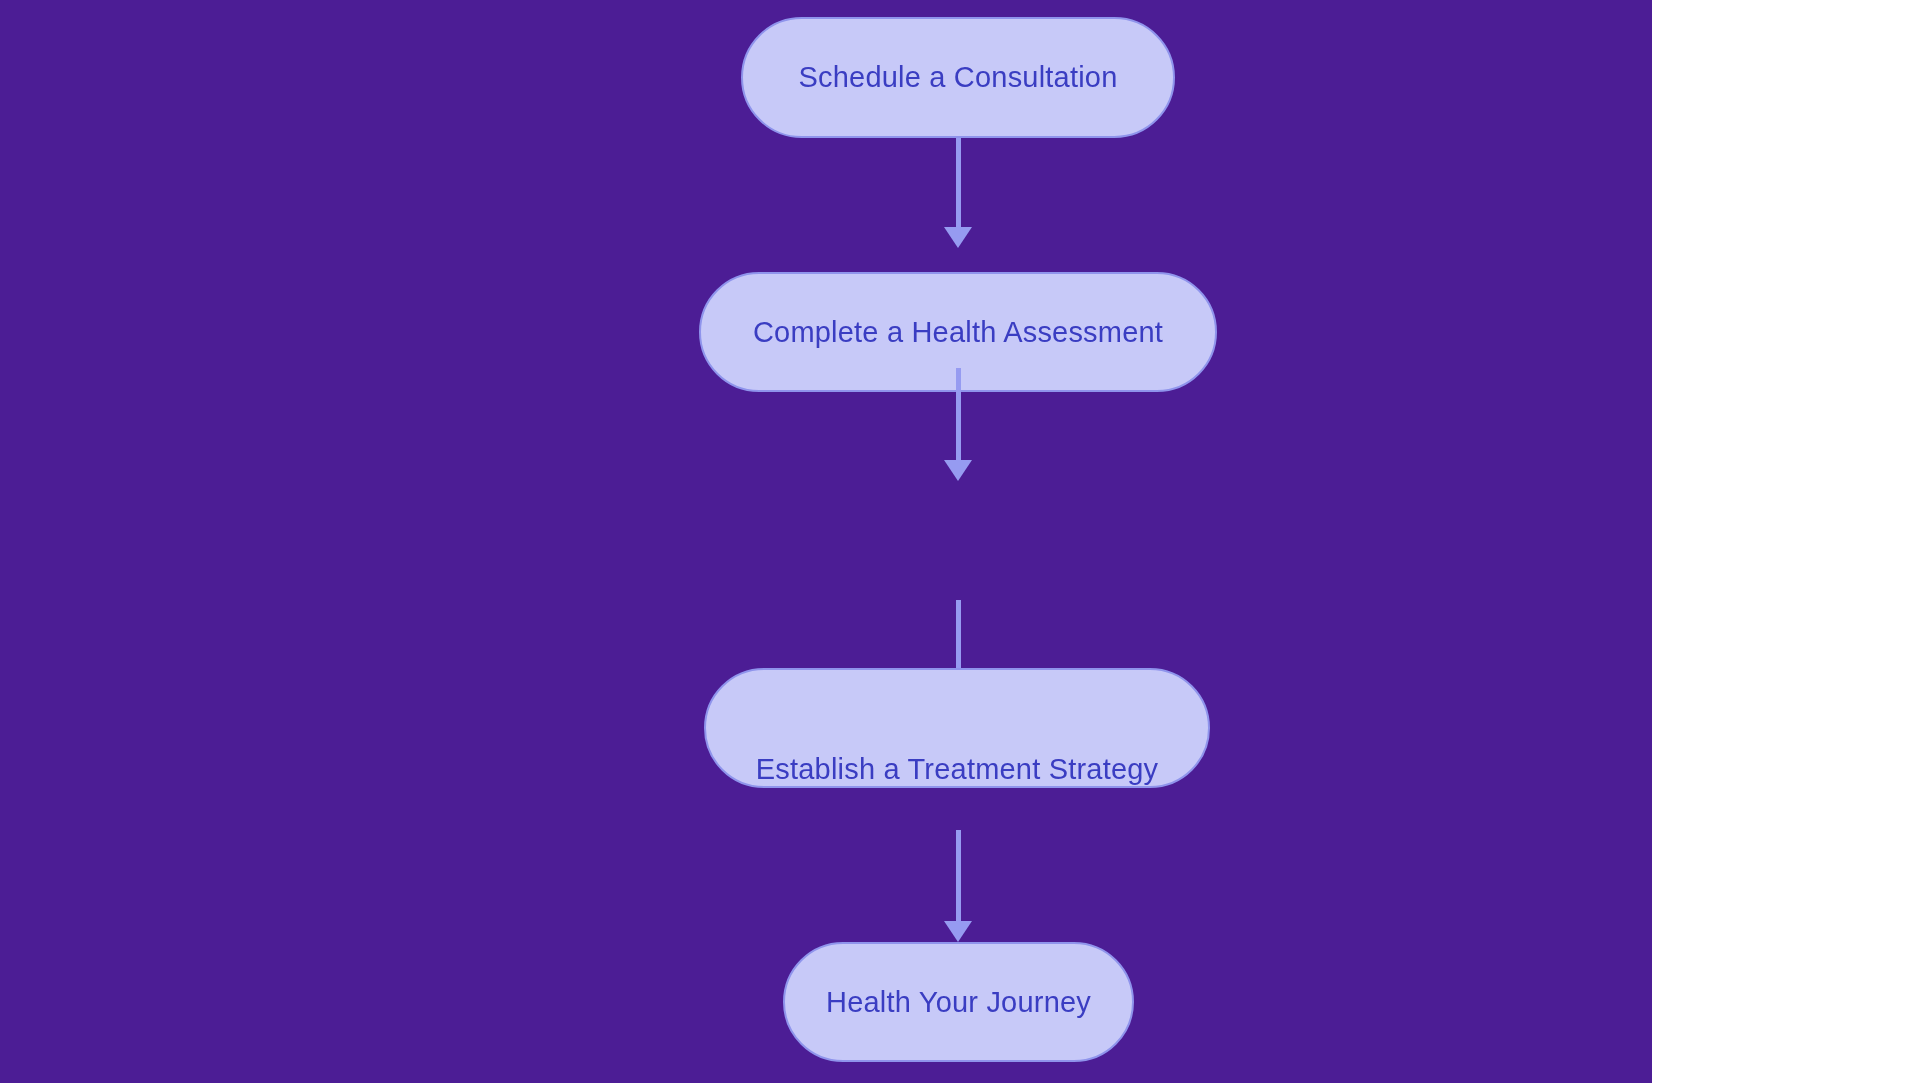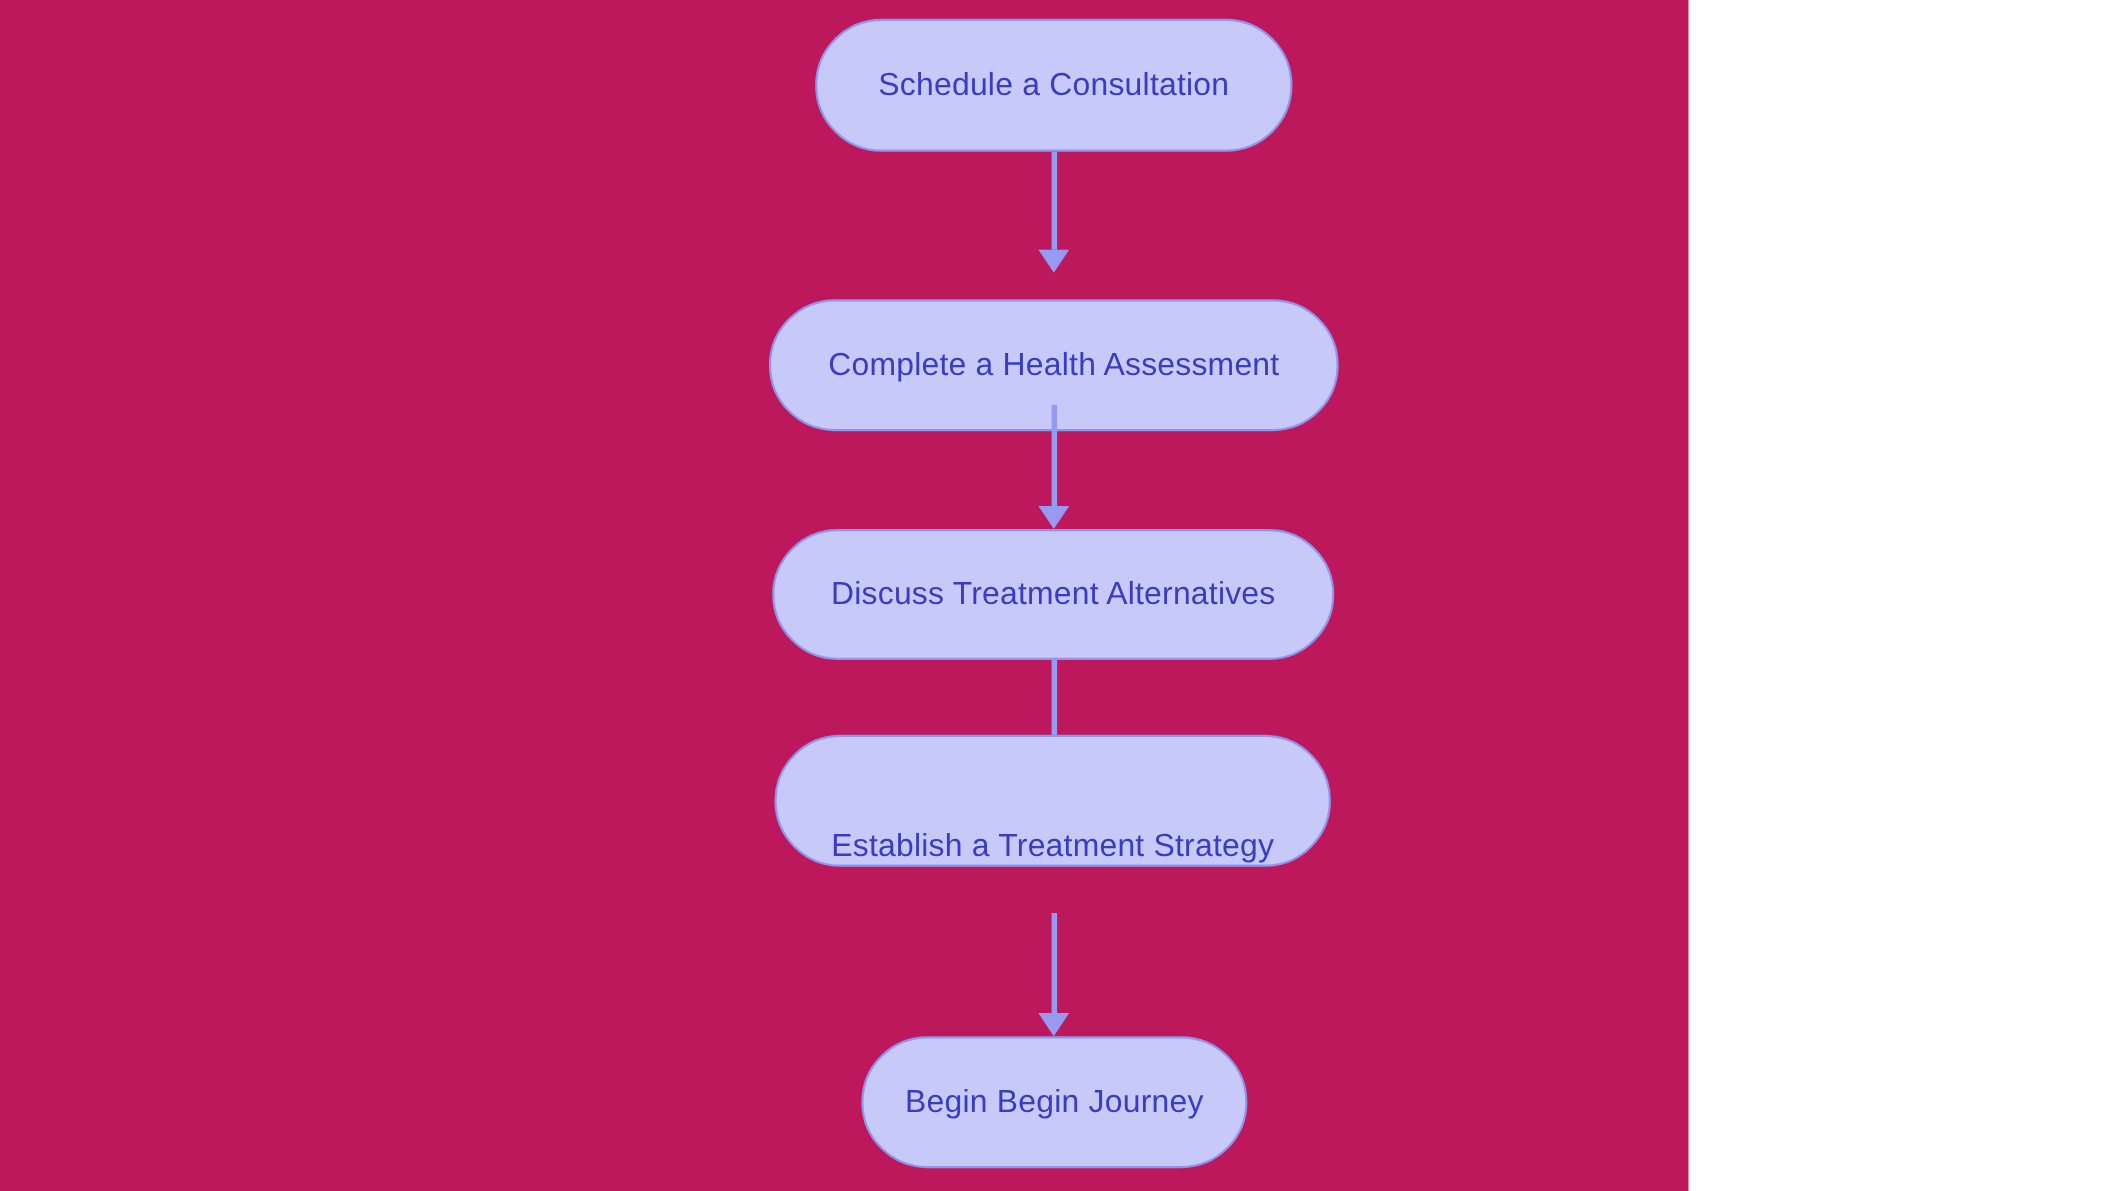--- a/index.html
+++ b/index.html
@@ -3,23 +3,23 @@
 <meta charset="utf-8">
 <style>
   html, body {
     margin: 0;
     padding: 0;
     background: #ffffff;
     font-family: "Liberation Sans", sans-serif;
   }
   .canvas {
     position: relative;
-    width: 1535px;
+    width: 1652px;
     height: 1083px;
-    background: #be185d;
+    background: #4c1d95;
     overflow: hidden;
   }
   .node {
     position: absolute;
     box-sizing: border-box;
     display: flex;
     align-items: center;
     justify-content: center;
     background: #c7c9f8;
     border: 2px solid #8f94ec;
@@ -77,35 +77,32 @@
 
   <div class="node n2">
     <span>Complete a Health Assessment</span>
   </div>
 
   <div class="arrow a2">
     <div class="stem"></div>
     <div class="head"></div>
   </div>
 
-  <div class="node n3">
-    <span>Discuss Treatment Alternatives</span>
-  </div>
 
   <div class="arrow a3">
     <div class="stem"></div>
     <div class="head"></div>
   </div>
 
   <div class="node n4">
     <span>Establish a Treatment Strategy</span>
   </div>
 
   <div class="arrow a4">
     <div class="stem"></div>
     <div class="head"></div>
   </div>
 
   <div class="node n5">
-    <span>Begin Begin Journey</span>
+    <span>Health Your Journey</span>
   </div>
 
 </div>
 
 </body></html>

